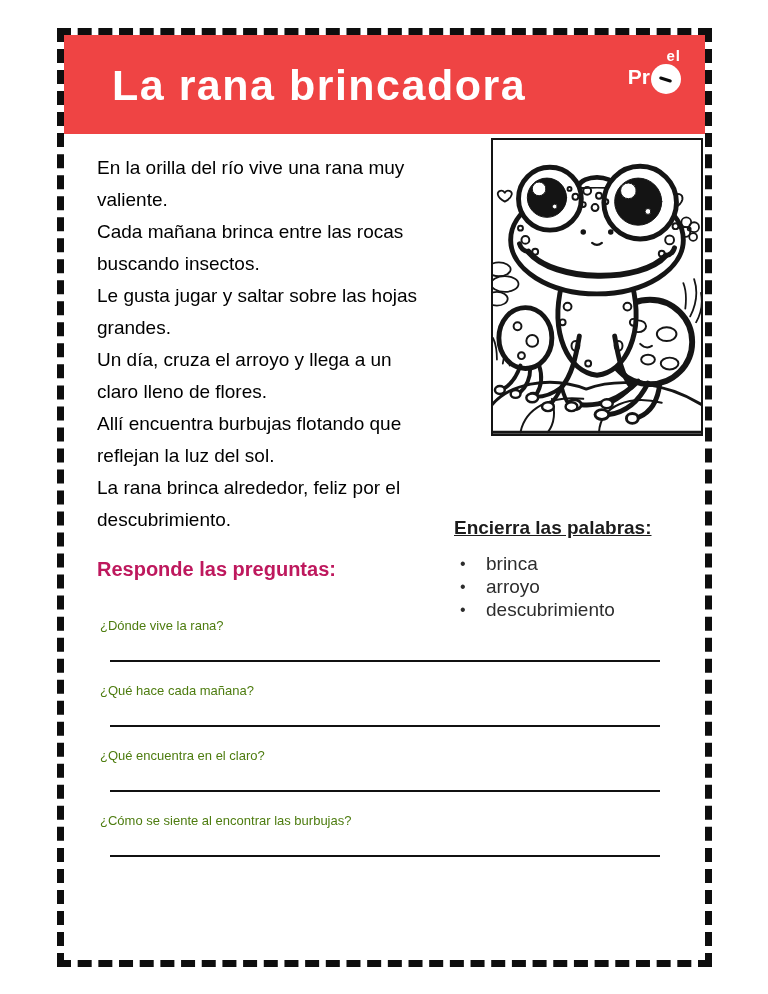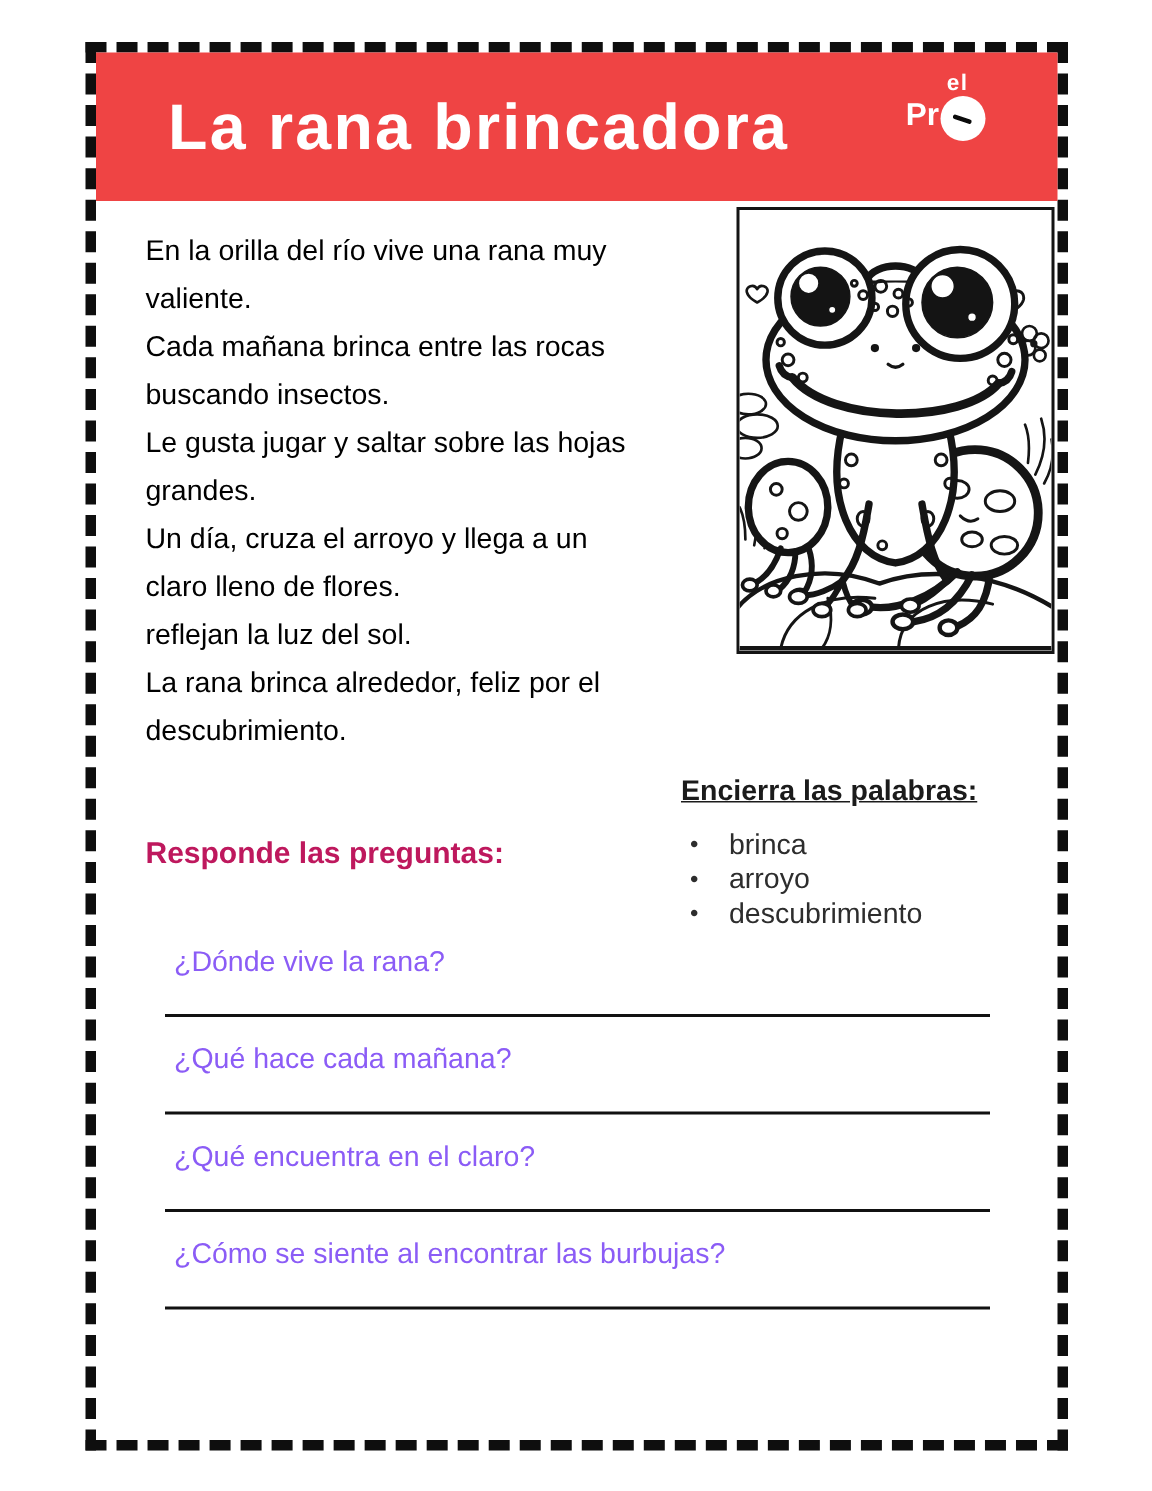--- a/index.html
+++ b/index.html
@@ -14,21 +14,21 @@
   }
   
   .header{
     position:relative;height:99px;background:#ef4444;overflow:hidden;
   }
   .title{
     position:absolute;left:48px;top:26px;
     font-size:43px;font-weight:bold;color:#ffffff;letter-spacing:1.5px;
     white-space:nowrap;
   }
-  .logo{position:absolute;right:48px;top:12px;color:#fff;text-align:center;}
+  .logo{position:absolute;right:24px;top:12px;color:#fff;text-align:right;}
   .logo-el{display:block;font-size:15px;font-weight:bold;margin:0 0 -2px 16px;letter-spacing:1px;}
   .logo-row{display:flex;align-items:center;}
   .logo-pr{font-size:21px;font-weight:bold;letter-spacing:0;}
   .logo-circle{
     width:30px;height:30px;border-radius:50%;background:#ffffff;
     position:relative;margin-left:1px;top:2px;
   }
   .logo-circle .tick{
     position:absolute;left:8px;top:14px;width:13px;height:3px;background:#0b0b0b;
     transform:rotate(18deg);border-radius:2px;
@@ -48,21 +48,21 @@
   .encierra{position:absolute;left:390px;top:382px;color:#1b1b1b;}
   .encierra-heading{font-size:19px;font-weight:bold;line-height:24px;margin:0 0 12px 0;text-decoration:underline;}
   .word-list{margin:0;padding:0;list-style:none;}
   .word-item{display:flex;align-items:center;font-size:19px;line-height:23px;color:#2d2d2d;}
   .word-bullet{width:26px;text-align:left;padding-left:6px;font-size:16px;color:#2d2d2d;}
   .responde{
     position:absolute;left:33px;top:422px;
     font-size:20px;font-weight:bold;color:#be185d;line-height:26px;
   }
   .questions{position:absolute;left:36px;top:480px;width:562px;}
-  .q-text{font-size:19px;line-height:24px;color:#8b5cf6;margin:16px;}
+  .q-text{font-size:13px;line-height:24px;color:#4d7c0f;margin:0;}
   .answer-line{
     height:0;border-bottom:2px solid #111111;
     margin:22px 0 17px 10px;width:550px;
   }
 </style>
 </head>
 <body>
 
 <div class="sheet">
 
@@ -83,20 +83,21 @@
 
     <div class="passage">
       <div class="pline">En la orilla del río vive una rana muy</div>
       <div class="pline">valiente.</div>
       <div class="pline">Cada mañana brinca entre las rocas</div>
       <div class="pline">buscando insectos.</div>
       <div class="pline">Le gusta jugar y saltar sobre las hojas</div>
       <div class="pline">grandes.</div>
       <div class="pline">Un día, cruza el arroyo y llega a un</div>
       <div class="pline">claro lleno de flores.</div>
+      <div class="pline">Allí encuentra burbujas flotando que</div>
       <div class="pline">reflejan la luz del sol.</div>
       <div class="pline">La rana brinca alrededor, feliz por el</div>
       <div class="pline">descubrimiento.</div>
     </div>
 
     <div class="frog-box">
       <svg viewBox="0 0 212 296" xmlns="http://www.w3.org/2000/svg">
         <g stroke="#151515" fill="none" stroke-linecap="round" stroke-linejoin="round">
 
           <path d="M12,52 c-2,-4 -8,-2 -7,2 c1,4 7,7 7,7 c0,0 6,-3 7,-7 c1,-4 -5,-6 -7,-2 Z" stroke-width="1.8"></path>

